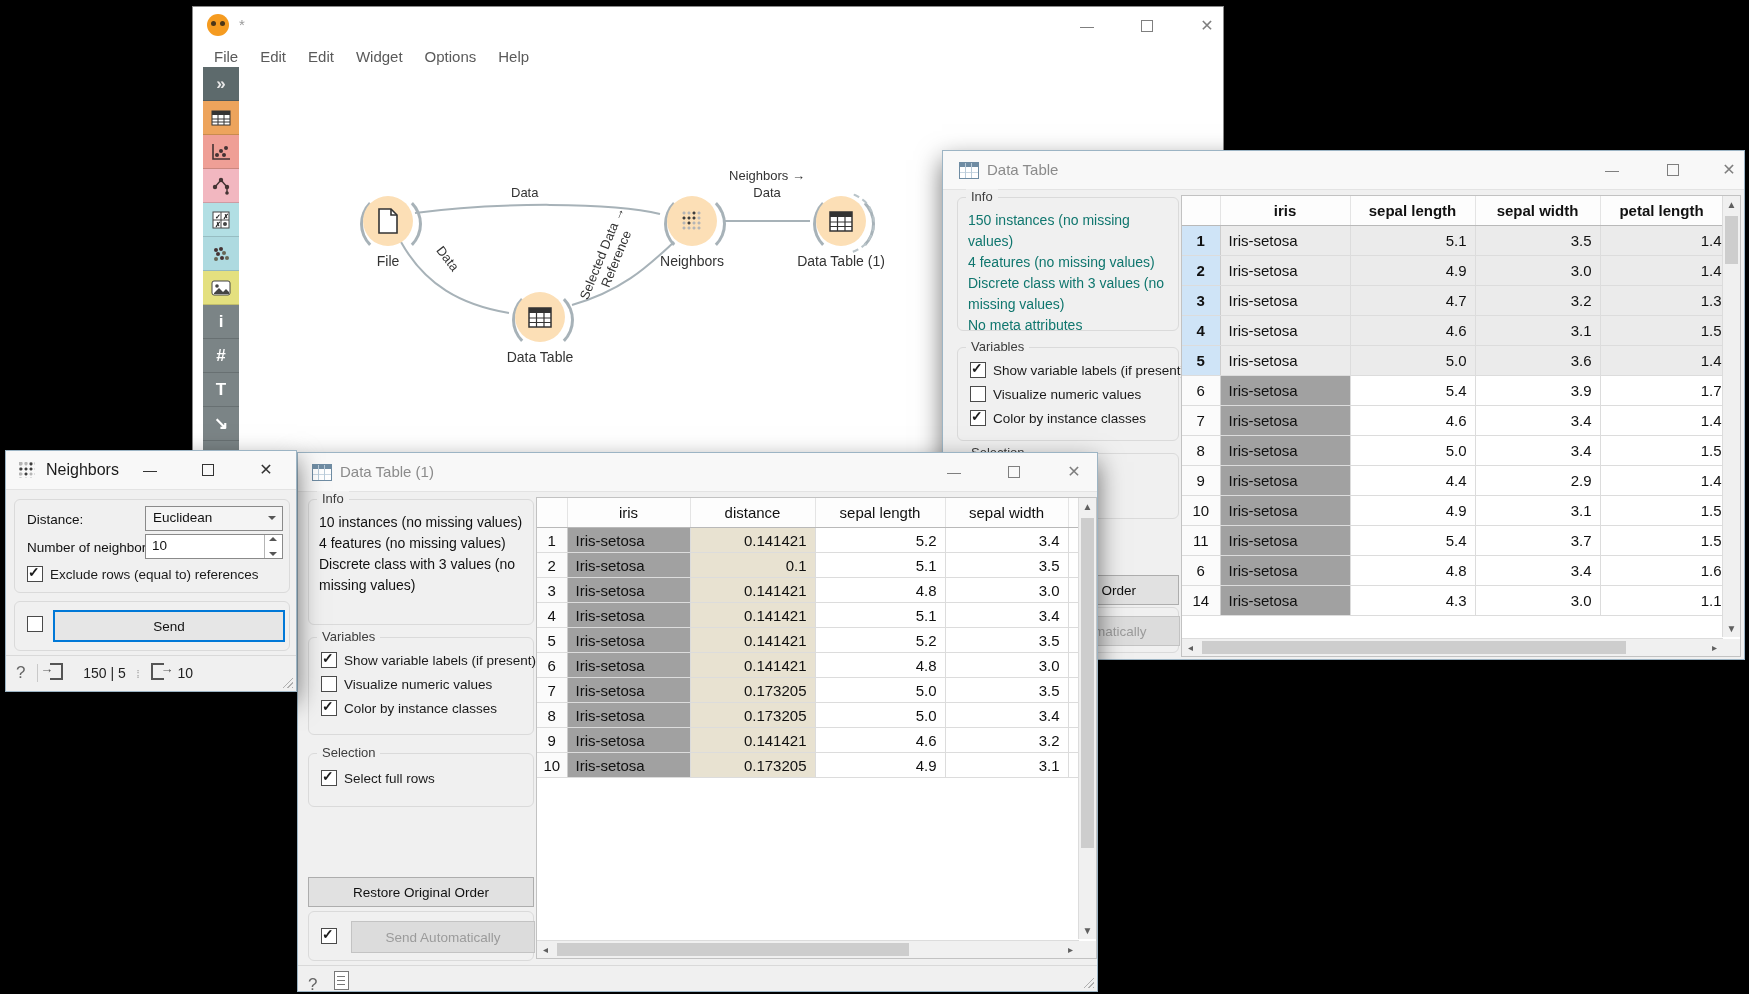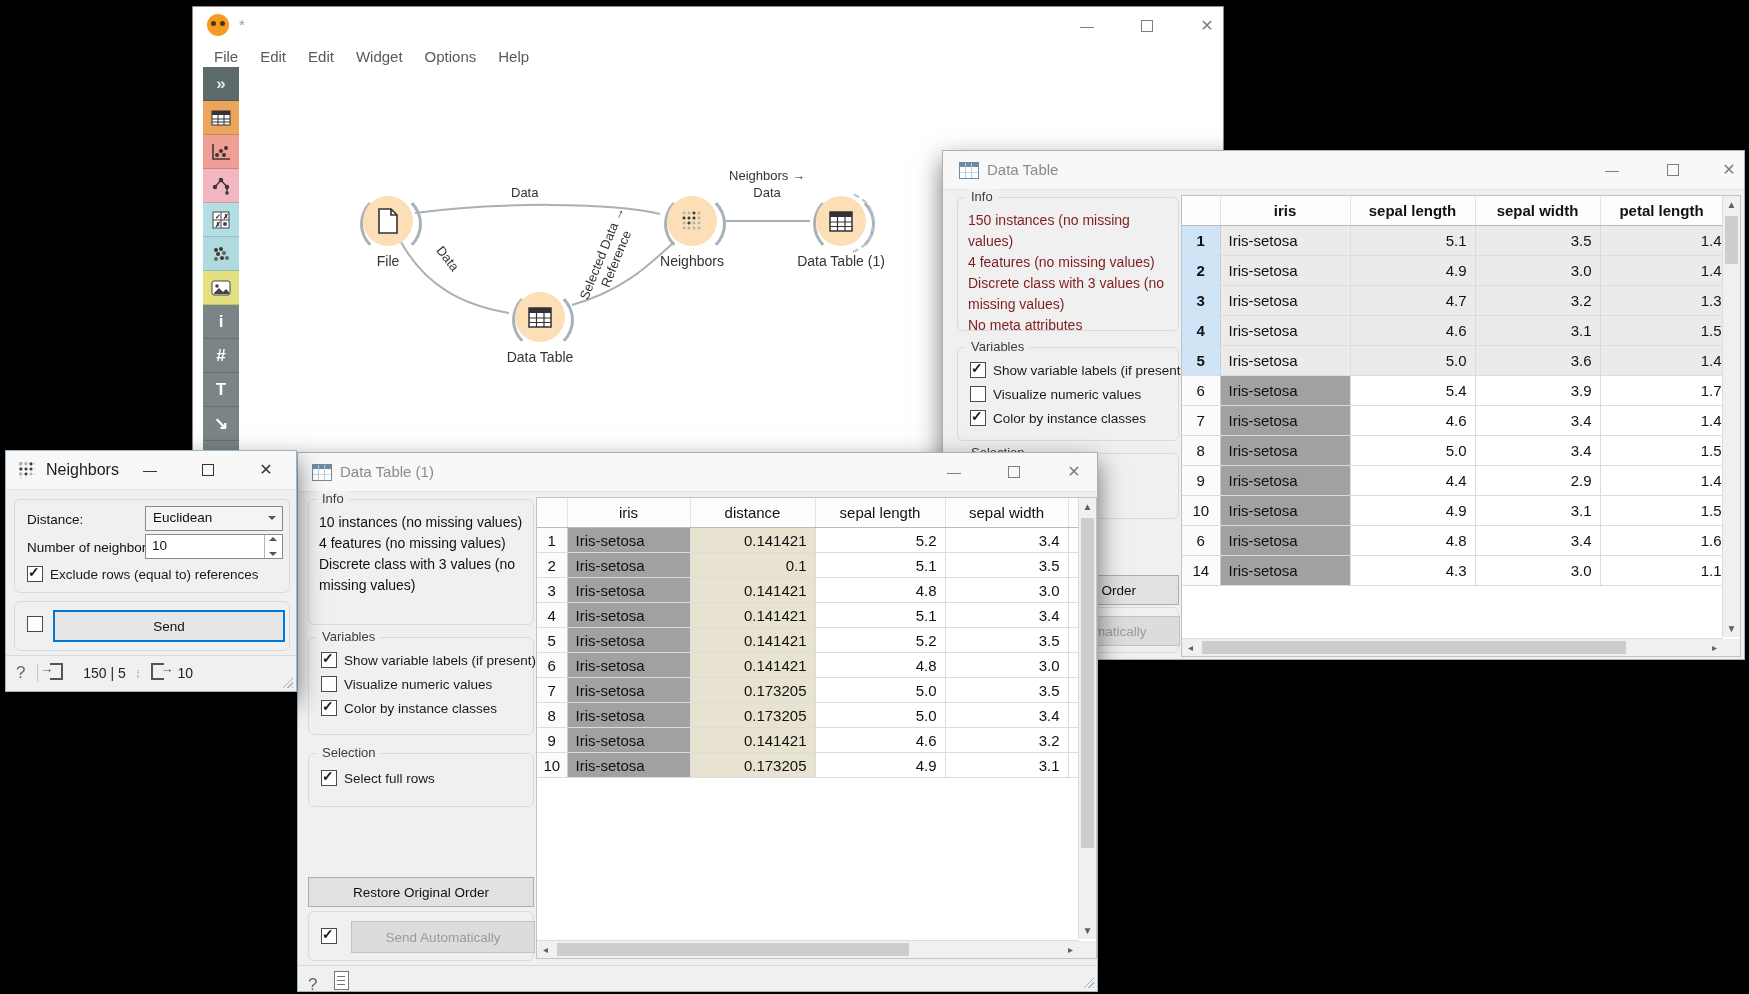--- a/index.html
+++ b/index.html
@@ -238,21 +238,21 @@
   <div class="tbar">
     <span class="tblico" style="left:16px;top:11px"></span>
     <span class="ttl" style="left:44px">Data Table</span>
     <span class="wbtn" style="left:655px">—</span>
     <span class="wbtn" style="left:716px"><span class="maxbox"></span></span>
     <span class="wbtn" style="left:772px;font-size:16px">✕</span>
   </div>
 
   <div class="group" style="left:14px;top:46px;width:220px;height:132px">
     <span class="glabel">Info</span>
-    <div id="backinfo" style="position:absolute;left:10px;top:12px;width:200px;font-size:14px;line-height:21px;color:#7f1d1d">
+    <div id="backinfo" style="position:absolute;left:10px;top:12px;width:200px;font-size:14px;line-height:21px;color:#0f766e">
         <div>150 instances (no missing values)</div>
         <div>4 features (no missing values)</div>
         <div>Discrete class with 3 values (no missing values)</div>
         <div>No meta attributes</div>
       </div>
   </div>
   <div class="group" style="left:14px;top:196px;width:220px;height:92px">
     <span class="glabel">Variables</span>
     <div id="backvars">
         <div class="cbrow" style="top: 14px;"><span class="cb checked"></span><span>Show variable labels (if present)</span></div>
@@ -349,20 +349,27 @@
             <td class="iris">Iris-setosa</td>
             <td class="num">4.4</td>
             <td class="num">2.9</td>
             <td class="num petal"><span class="clipR">1.4</span></td>
           </tr>
           <tr style="height: 30px;">
             <td class="rh">10</td>
             <td class="iris">Iris-setosa</td>
             <td class="num">4.9</td>
             <td class="num">3.1</td>
+            <td class="num petal"><span class="clipR">1.5</span></td>
+          </tr>
+          <tr style="height: 30px;">
+            <td class="rh">11</td>
+            <td class="iris">Iris-setosa</td>
+            <td class="num">5.4</td>
+            <td class="num">3.7</td>
             <td class="num petal"><span class="clipR">1.5</span></td>
           </tr>
           <tr style="height: 30px;">
             <td class="rh">6</td>
             <td class="iris">Iris-setosa</td>
             <td class="num">4.8</td>
             <td class="num">3.4</td>
             <td class="num petal"><span class="clipR">1.6</span></td>
           </tr>
           <tr style="height: 30px;">

